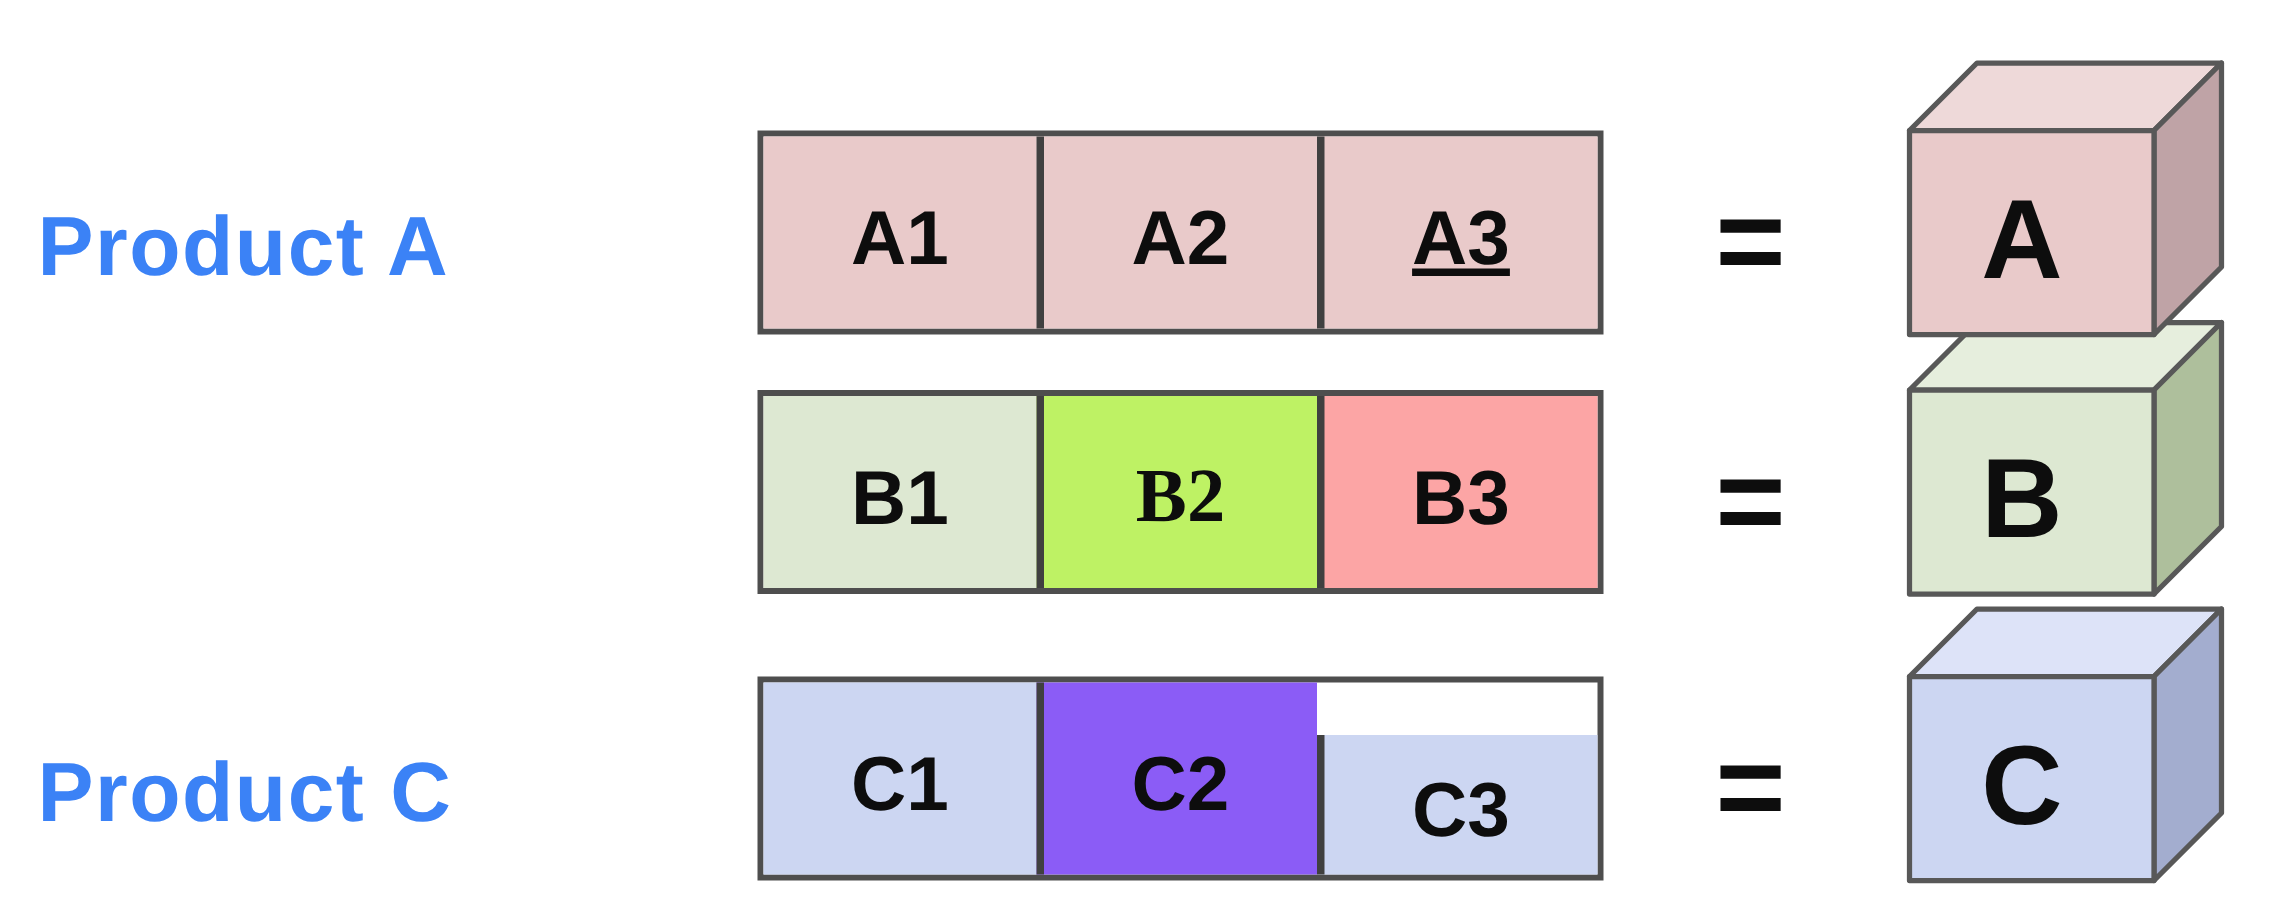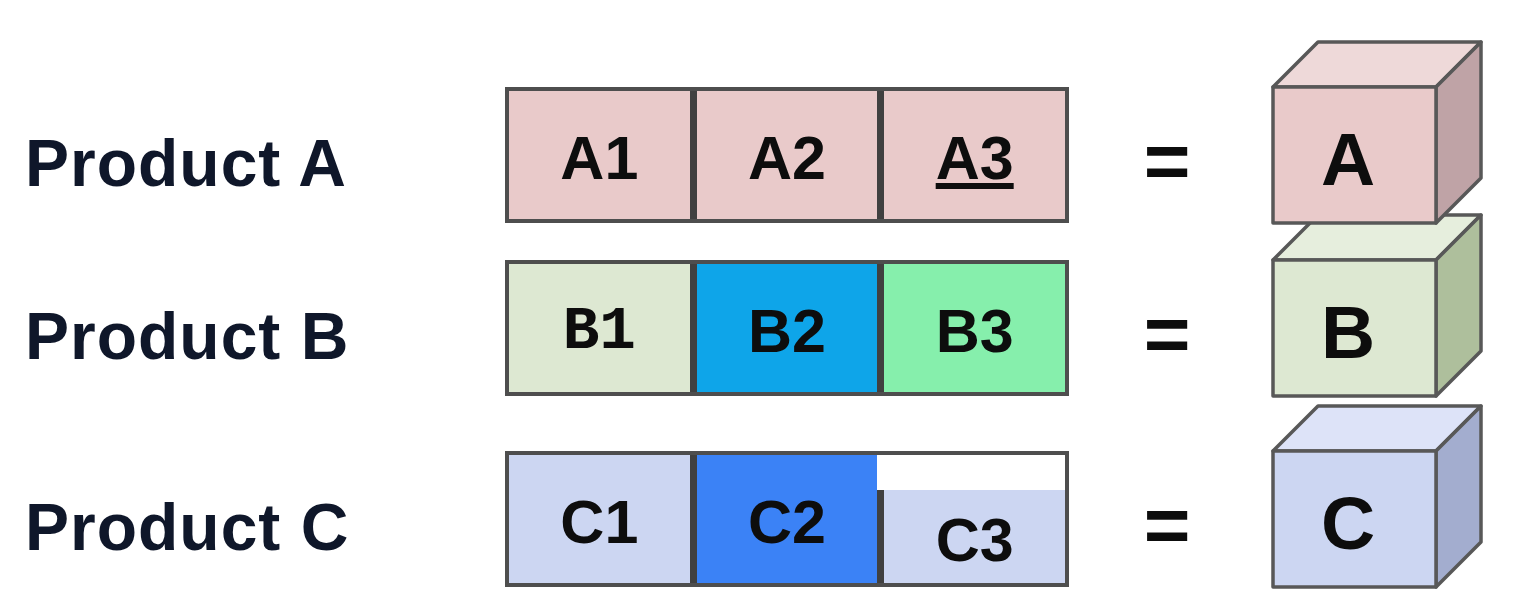--- a/index.html
+++ b/index.html
@@ -25,50 +25,50 @@
   .row-b { top: 260px; z-index: 2; }
   .row-c { top: 451px; z-index: 1; text-decoration: underline; }
 
   .label {
     position: absolute;
     left: 25px;
     top: 0;
     height: 136px;
     display: flex;
     align-items: center;
-    font-size: 66px;
+    font-size: 56px;
     font-weight: bold;
-    color: #0f172a;
+    color: #3b82f6;
     letter-spacing: 1px;
     padding-top: 8px;
     white-space: nowrap;
   }
   .cells {
     position: absolute;
     left: 505px;
     top: 0;
     width: 564px;
     height: 136px;
     box-sizing: border-box;
     border: 4px solid #4e4e4e;
     display: flex;
   }
   .cell {
     flex: 1 1 0;
     display: flex;
     align-items: center;
     justify-content: center;
-    font-size: 61px;
+    font-size: 51px;
     font-weight: bold;
     color: #0d0d0d;
     padding-top: 6px;
     text-align: center;
   }
   .cell + .cell {
-    border-left: 7px solid #404040;
+    border-left: 5px solid #404040;
   }
   .equals {
     position: absolute;
     left: 1130px;
     top: 0;
     width: 74px;
     height: 136px;
     display: flex;
     align-items: center;
     justify-content: center;
@@ -111,40 +111,39 @@
     <div class="equals">=</div>
     <svg class="cube" width="216" height="190" viewBox="0 0 216 190">
       <polygon class="face" points="3,49 48,4 211,4 166,49" fill="#eed9d9"></polygon>
       <polygon class="face" points="166,49 211,4 211,140 166,185" fill="#bfa3a6"></polygon>
       <rect class="face" x="3" y="49" width="163" height="136" fill="#e9caca"></rect>
       <text class="cube-text" x="78" y="147">A</text>
     </svg>
   </div>
 
   <div class="row row-b">
-    <div class="label">Product B</div>
     <div class="cells">
-      <div class="cell" style="background-color: rgb(221, 232, 210); font-family: Liberation Mono, monospace;">B1</div>
-      <div class="cell" style="background-color: #0ea5e9;">B2</div>
-      <div class="cell" style="background-color: #86efac;">B3</div>
+      <div class="cell" style="background-color: rgb(221, 232, 210);">B1</div>
+      <div class="cell" style="background-color: #bef264; font-family: Liberation Serif, serif;">B2</div>
+      <div class="cell" style="background-color: #fca5a5;">B3</div>
     </div>
     <div class="equals">=</div>
     <svg class="cube" width="216" height="190" viewBox="0 0 216 190">
       <polygon class="face" points="3,49 48,4 211,4 166,49" fill="#e6eedd"></polygon>
       <polygon class="face" points="166,49 211,4 211,140 166,185" fill="#aebf9c"></polygon>
       <rect class="face" x="3" y="49" width="163" height="136" fill="#dde8d2"></rect>
       <text class="cube-text" x="78" y="147">B</text>
     </svg>
   </div>
 
   <div class="row row-c">
     <div class="label">Product C</div>
     <div class="cells">
       <div class="cell" style="background-color: rgb(204, 214, 242);">C1</div>
-      <div class="cell" style="background-color: #3b82f6;">C2</div>
+      <div class="cell" style="background-color: #8b5cf6;">C2</div>
       <div class="cell" style="background-color: rgb(204, 214, 242); margin-top: 35px;">C3</div>
     </div>
     <div class="equals">=</div>
     <svg class="cube" width="216" height="190" viewBox="0 0 216 190">
       <polygon class="face" points="3,49 48,4 211,4 166,49" fill="#dde3f8"></polygon>
       <polygon class="face" points="166,49 211,4 211,140 166,185" fill="#a3adcf"></polygon>
       <rect class="face" x="3" y="49" width="163" height="136" fill="#ccd6f2"></rect>
       <text class="cube-text" x="78" y="147">C</text>
     </svg>
   </div>

